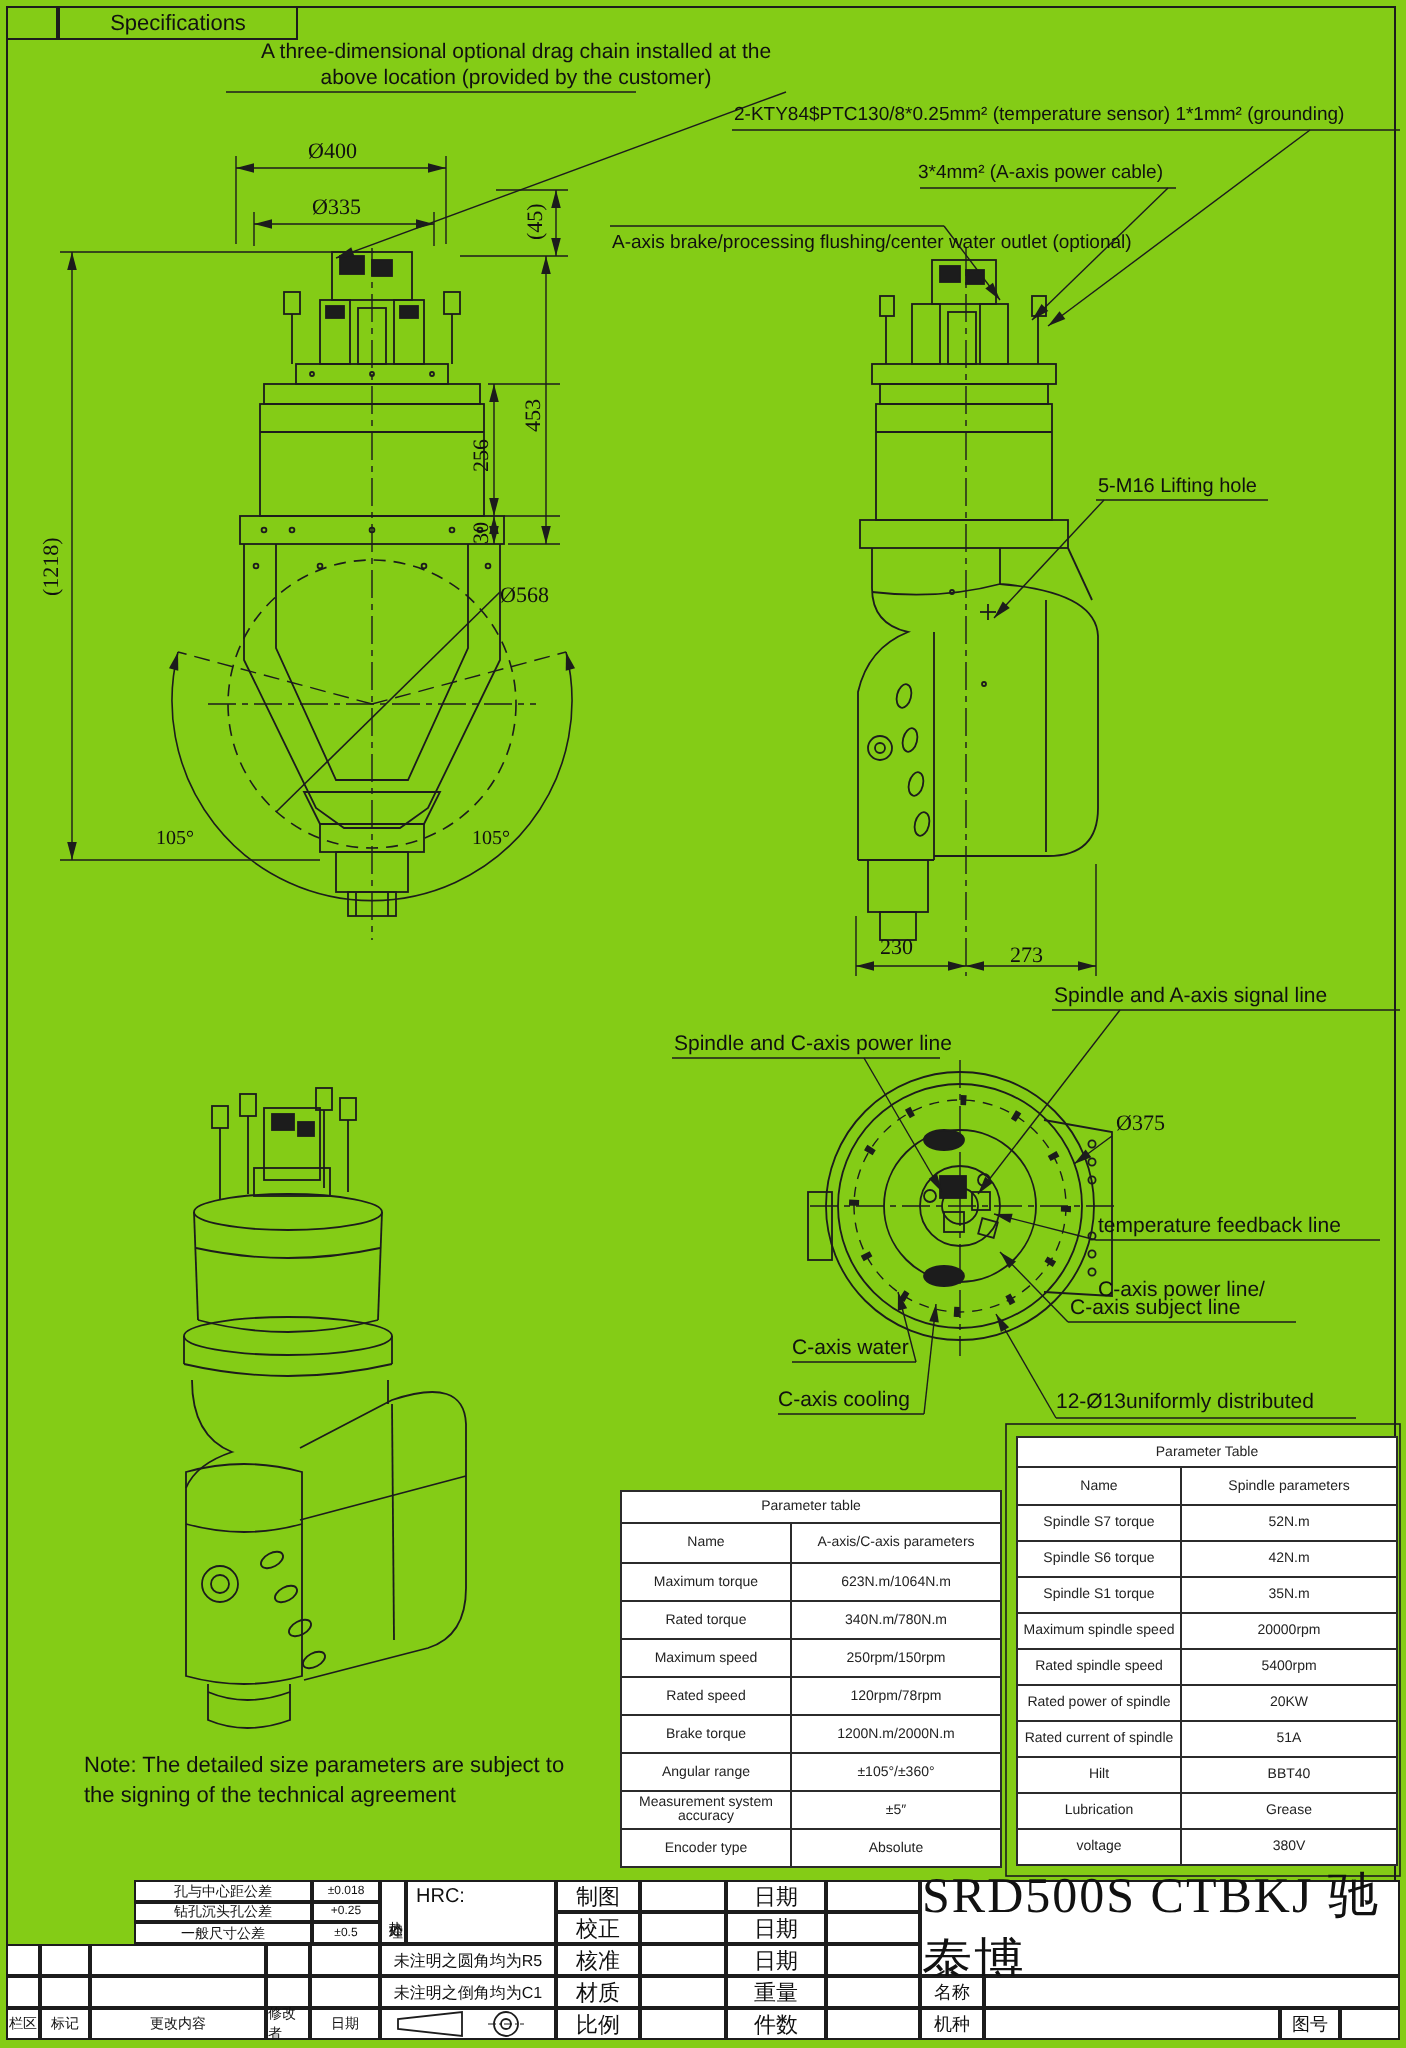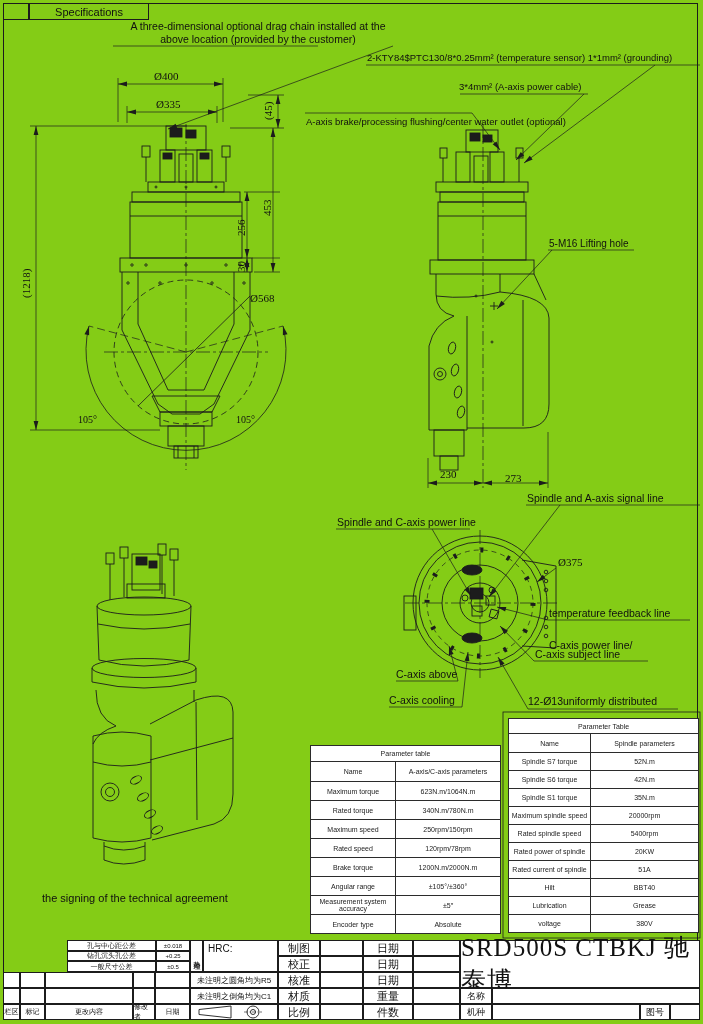--- a/index.html
+++ b/index.html
@@ -285,23 +285,24 @@
   <div class="ann ctr" style="left:113px;top:33px;width:290px;">above location (provided by the customer)</div>
   <div class="ann s9" style="left:367px;top:53px;">2-KTY84$PTC130/8*0.25mm² (temperature sensor) 1*1mm² (grounding)</div>
   <div class="ann s9" style="left:459px;top:82px;">3*4mm² (A-axis power cable)</div>
   <div class="ann s9" style="left:306px;top:101px;margin-top:16px;">A-axis brake/processing flushing/center water outlet (optional)</div>
   <div class="ann" style="left:549px;top:238px;font-size:10px;">5-M16 Lifting hole</div>
   <div class="ann" style="left:527px;top:492px;">Spindle and A-axis signal line</div>
   <div class="ann" style="left:337px;top:516px;">Spindle and C-axis power line</div>
   <div class="ann" style="left:549px;top:591px;margin-top:48px;">C-axis power line/</div>
   <div class="ann" style="left:549px;top:607px;">temperature feedback line</div>
   <div class="ann" style="left:535px;top:648px;">C-axis subject line</div>
-  <div class="ann" style="left:396px;top:668px;">C-axis above</div>
+  <div class="ann" style="left:396px;top:668px;">C-axis water</div>
   <div class="ann" style="left:389px;top:694px;">C-axis cooling</div>
   <div class="ann" style="left:528px;top:695px;">12-Ø13uniformly distributed</div>
+  <div class="note" style="left:42px;top:876px;">Note: The detailed size parameters are subject to</div>
   <div class="note" style="left:42px;top:891px;">the signing of the technical agreement</div>
 
   <div class="dim" style="left:154px;top:70px;">Ø400</div>
   <div class="dim" style="left:156px;top:98px;">Ø335</div>
   <div class="dim rot" style="left:262px;top:120px;">(45)</div>
   <div class="dim rot" style="left:261px;top:216px;">453</div>
   <div class="dim rot" style="left:235px;top:236px;">256</div>
   <div class="dim rot" style="left:235px;top:272px;">30</div>
   <div class="dim rot" style="left:20px;top:298px;">(1218)</div>
   <div class="dim" style="left:250px;top:292px;">Ø568</div>

